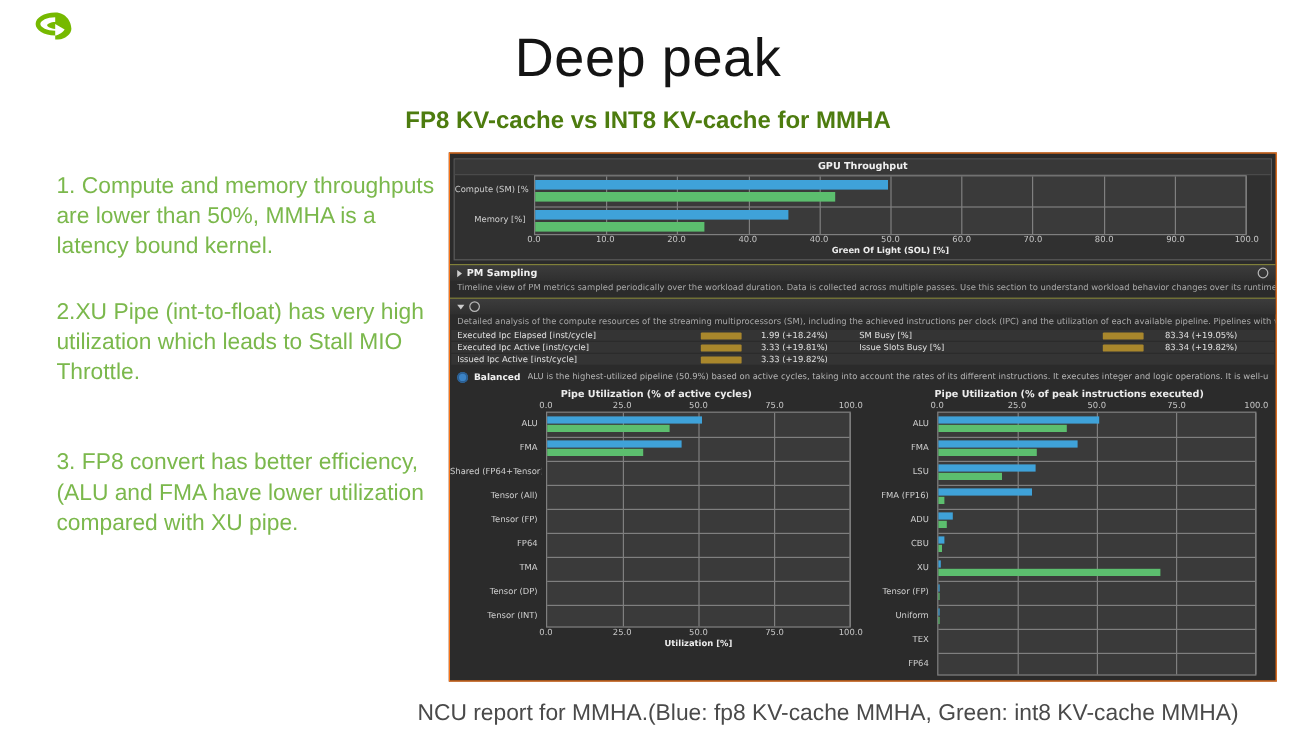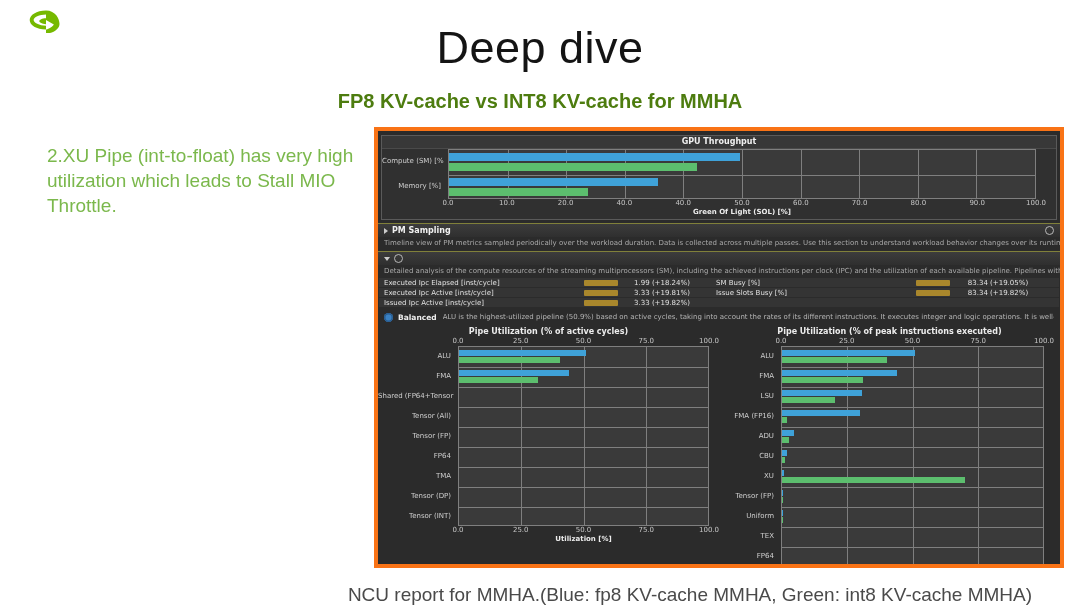--- a/index.html
+++ b/index.html
@@ -12,21 +12,21 @@
                font-size:45px;font-weight:400;color:#141414;letter-spacing:.5px;}
   .slide-subtitle{position:absolute;left:0;top:90px;width:100%;text-align:center;
                   font-size:20px;font-weight:bold;}
   .notes{position:absolute;left:47px;top:143px;width:315px;font-size:19px;line-height:1.32;}
   .notes p{margin:0 0 30px 0;}
   .notes p.gap-lg{margin-bottom:50px;}
   .caption{position:absolute;left:310px;top:584px;width:760px;font-size:19px;color:#4a4a4a;text-align:center;}
 
   
   .ncu{position:absolute;left:374px;top:127px;width:690px;height:441px;box-sizing:border-box;
-       background:#2b2b2b;border:4px solid #f97316;overflow:hidden;
+       background:#2b2b2b;border:1px solid #f97316;overflow:hidden;
        font-family:"DejaVu Sans",sans-serif;color:#ddd;}
 
   .gpu-section{margin:4px 3px 0 3px;border:1px solid #5a5a5a;background:#303030;padding-bottom:2px;}
   .gpu-header{height:12px;line-height:12px;text-align:center;font-size:8px;font-weight:bold;color:#f0f0f0;
               background:#383838;border-bottom:1px solid #4a4a4a;}
 
   .chart-grid{display:grid;column-gap:4px;align-items:start;}
   .chart-title{font-size:8px;font-weight:bold;color:#ececec;text-align:center;height:10px;line-height:10px;margin-top:1px;}
   .axis{position:relative;height:9px;font-size:7px;color:#c6c6c6;text-decoration:underline;}
   .axis span{position:absolute;top:0;transform:translateX(-50%);white-space:nowrap;line-height:9px;}
@@ -69,25 +69,27 @@
 </style>
 </head>
 <body>
 
 <div class="slide">
 
   <svg class="logo" viewBox="0 0 64 44">
     <path fill="#76B900" d="M32 5C15 5 3 13 3 22s12 17 29 17v-7C20 32 10 27 10 22s10-10 22-10v7c-7 0-12 3-12 5 0 2 4 4 9 5l3 .5V22l14 8c-4 6-12 9-14 9v7c12 0 24-8 24-17S49 5 32 5z"></path>
   </svg>
 
-  <div class="slide-title">Deep dive</div>
+  <div class="slide-title">Deep peak</div>
   <div class="slide-subtitle" id="subtitle" style="color: #4d7c0f;">FP8 KV-cache vs INT8 KV-cache for MMHA</div>
 
   <div class="notes" id="notes" style="color: rgb(123, 184, 76);">
+    <p>1. Compute and memory throughputs are lower than 50%, MMHA is a latency bound kernel.</p>
     <p class="gap-lg">2.XU Pipe (int-to-float) has very high utilization which leads to Stall MIO Throttle.</p>
+    <p>3. FP8 convert has better efficiency, (ALU and FMA have lower utilization compared with XU pipe.</p>
   </div>
 
   <div class="ncu">
 
     <div class="gpu-section">
       <div class="gpu-header">GPU Throughput</div>
       <div>
           <div class="chart-grid" style="grid-template-columns: 62px 1fr; padding-right: 20px;">
             <div class="labels">
               <div class="cat-label" style="height: 25px; line-height: 25px;">Compute (SM) [%]</div>

